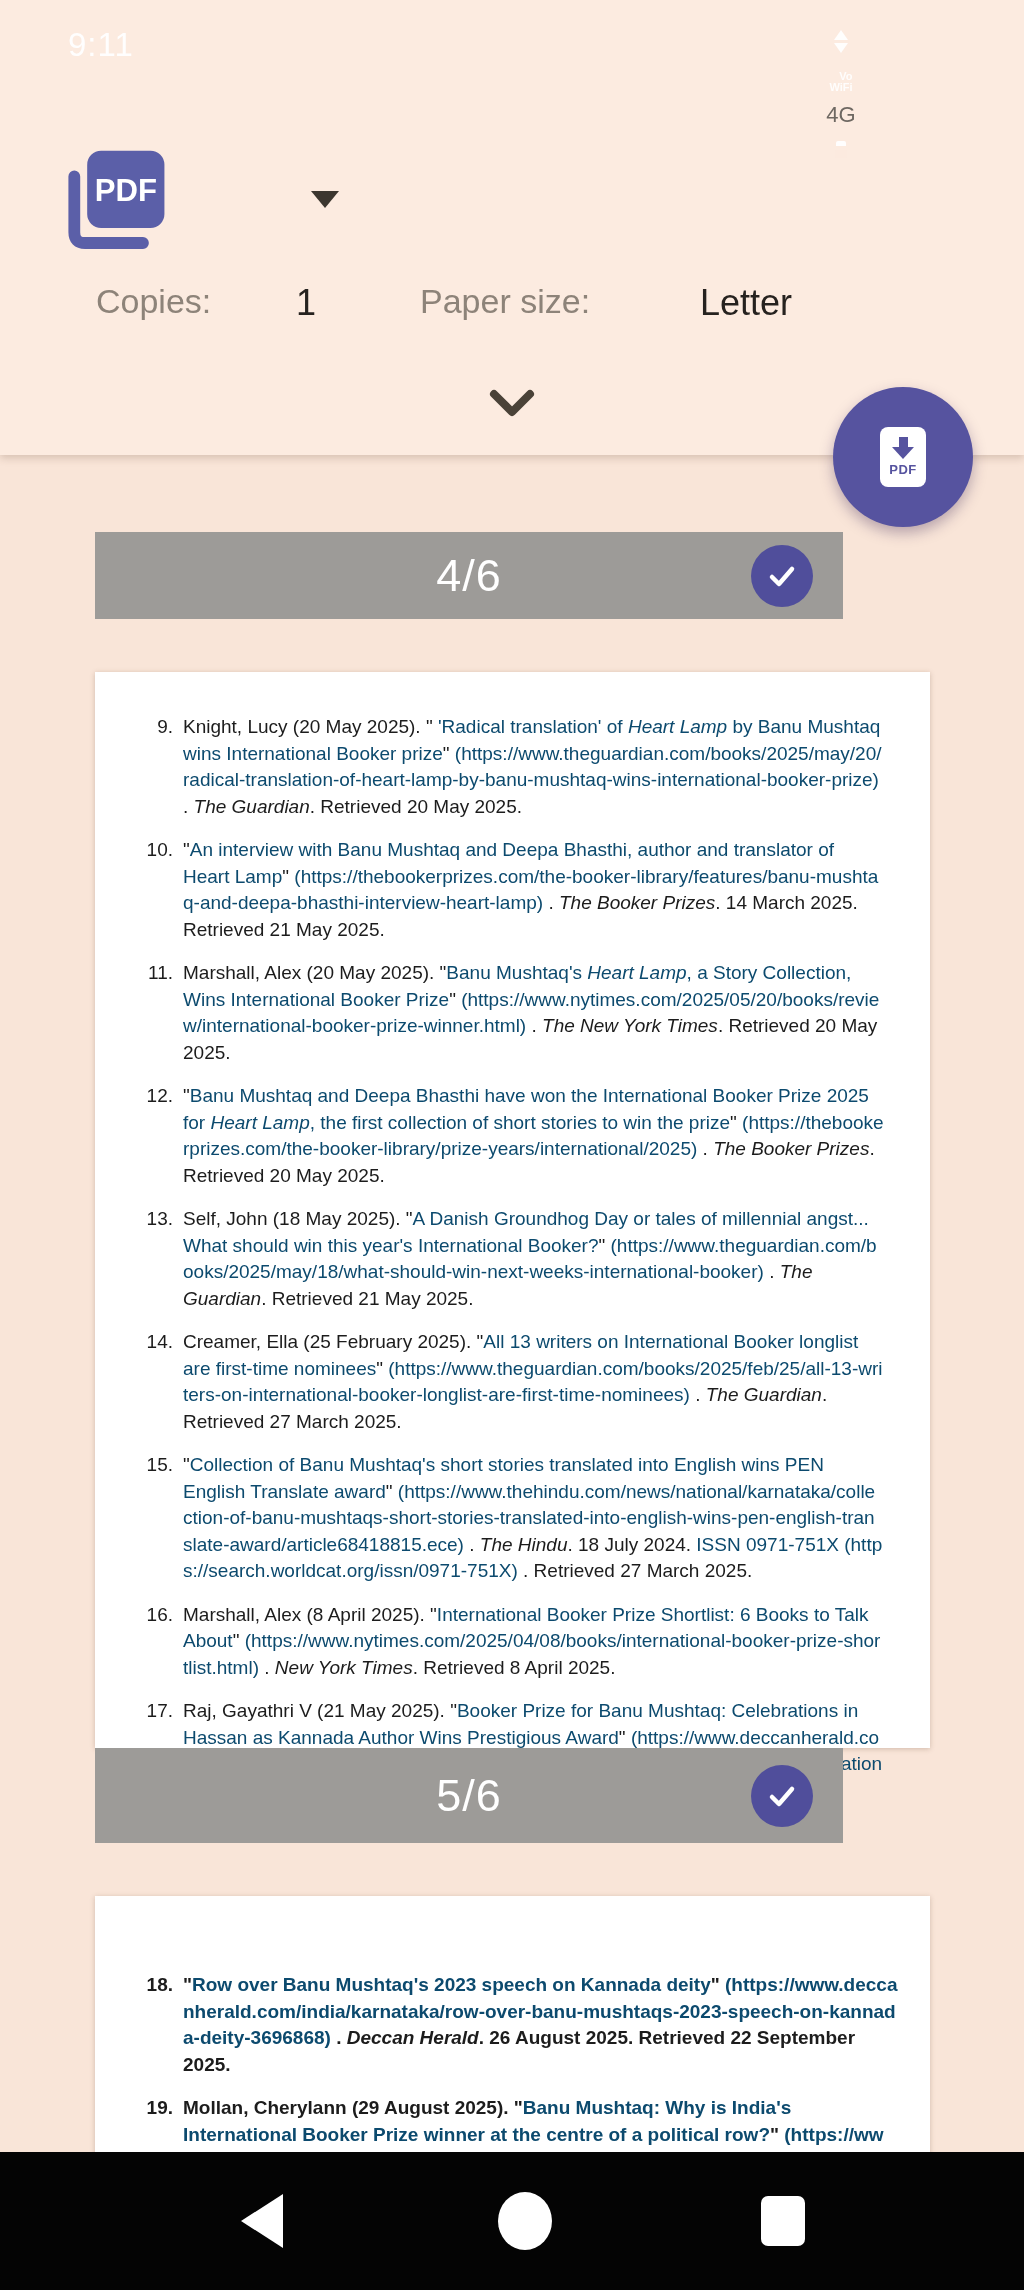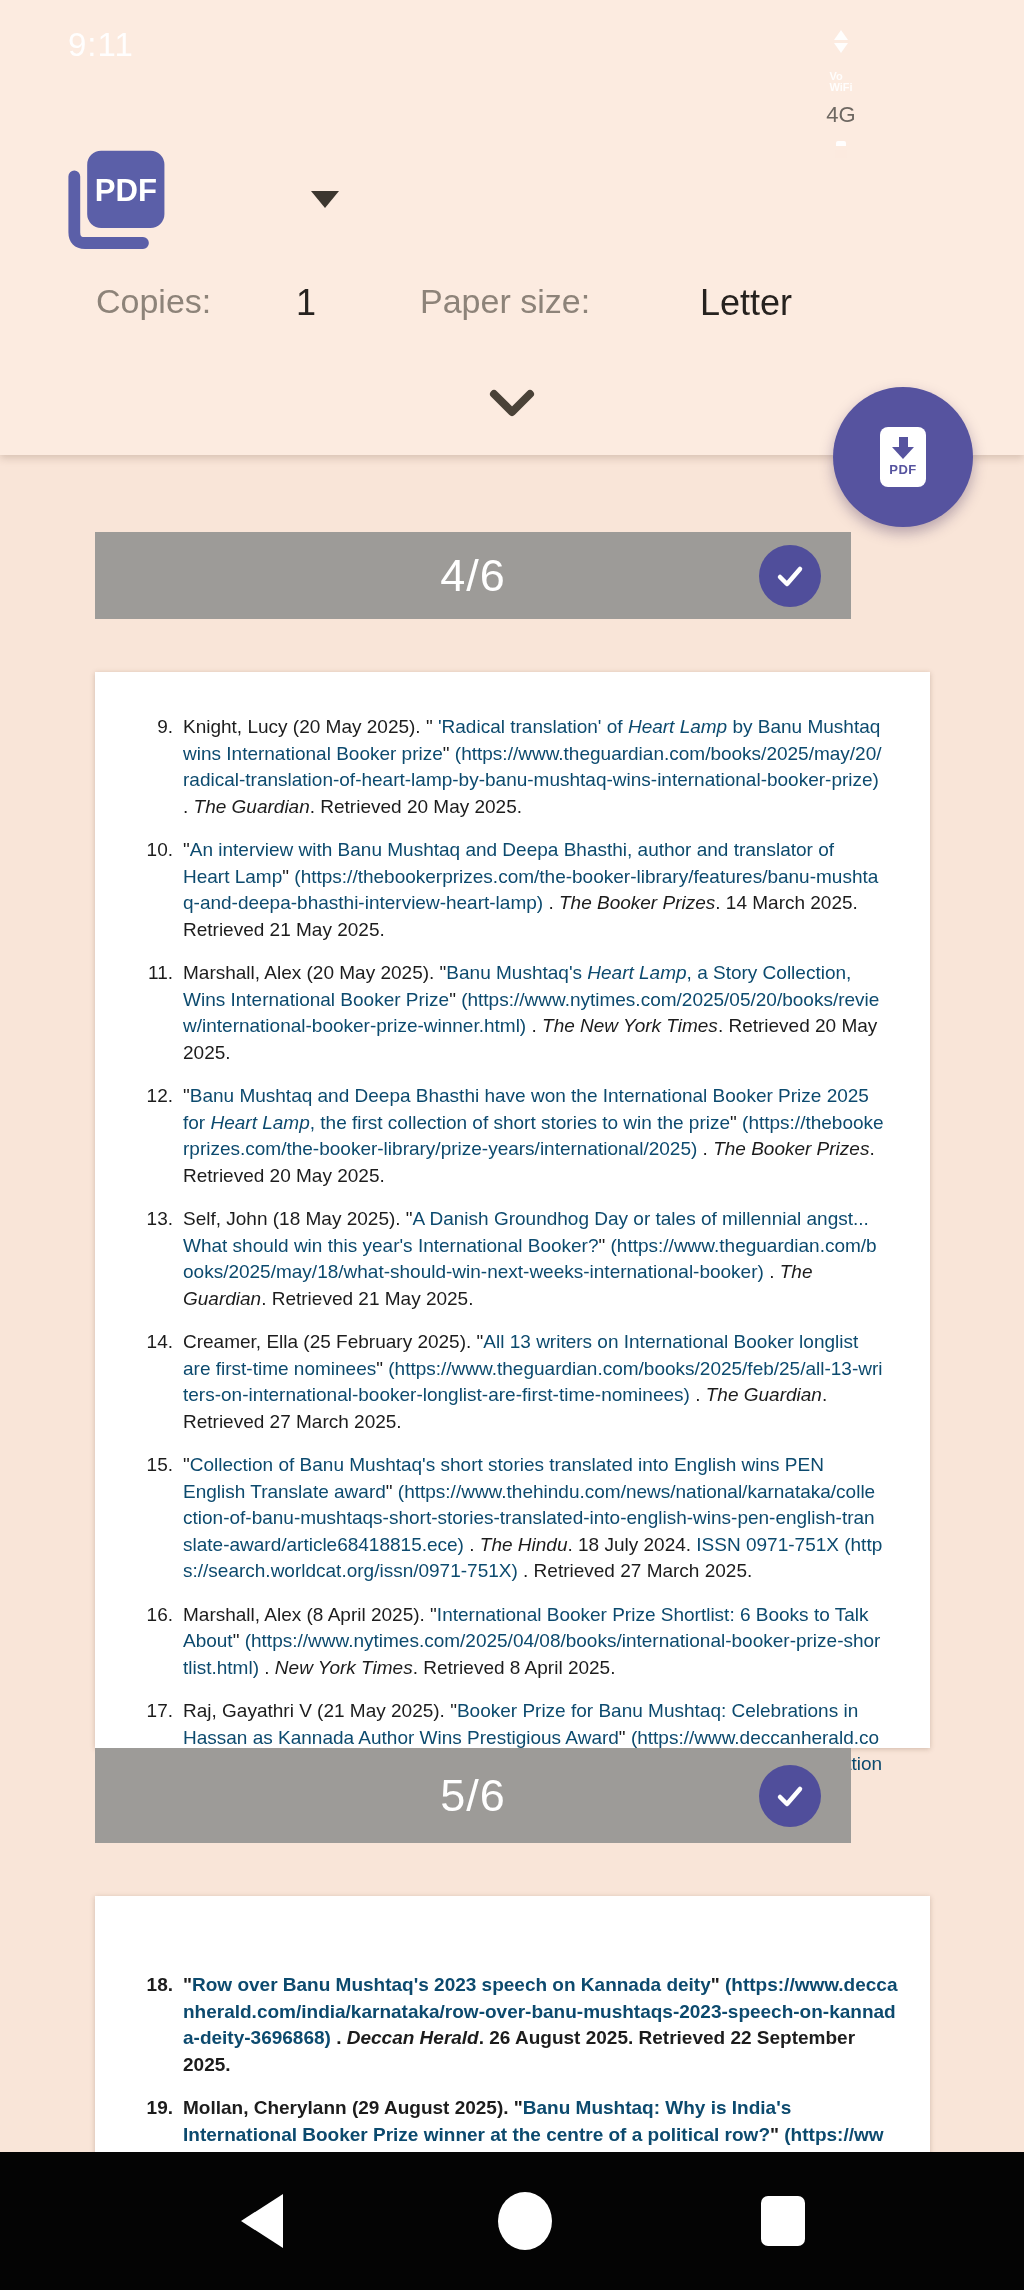--- a/index.html
+++ b/index.html
@@ -3,21 +3,21 @@
 <meta charset="utf-8">
 <style>
   html,body{margin:0;padding:0;}
   body{
     width:1024px;height:2290px;position:relative;overflow:hidden;
     background:#f9e5d8;
     font-family:"Liberation Sans", sans-serif;
     -webkit-font-smoothing:antialiased;
   }
   
-  .statusbar{position:absolute;left:0;top:0;width:918px;height:84px;z-index:6;}
+  .statusbar{position:absolute;left:0;top:0;width:918px;height:84px;z-index:6;text-align:right;}
   .clock{position:absolute;left:68px;top:26px;font-size:33px;color:rgba(255,255,255,.95);letter-spacing:1px;}
   .sicons{position:absolute;right:56px;top:30px;height:46px;display:flex;align-items:center;gap:9px;flex-direction:column;}
   .updown{display:flex;flex-direction:column;gap:3px;align-items:center;}
   .tri-up{width:0;height:0;border-left:7px solid transparent;border-right:7px solid transparent;border-bottom:10px solid rgba(255,255,255,.92);}
   .tri-dn{width:0;height:0;border-left:7px solid transparent;border-right:7px solid transparent;border-top:10px solid rgba(255,255,255,.92);}
   .vowifi{font-size:11px;line-height:11px;color:rgba(255,255,255,.9);font-weight:700;}
   .netlabel{font-size:22px;color:#6e6862;font-weight:500;}
   .sigtri{width:36px;height:32px;background:rgba(255,255,255,.95);clip-path:polygon(100% 0,100% 100%,0 100%);}
   .batt{position:relative;width:20px;height:34px;background:rgba(255,255,255,.95);border-radius:3px;}
   .batt:before{content:"";position:absolute;left:5px;top:-5px;width:10px;height:5px;background:rgba(255,255,255,.95);border-radius:2px 2px 0 0;}
@@ -35,21 +35,21 @@
   .lbl.copies{left:96px;}
   .val.copies{left:296px;}
   .lbl.paper{left:420px;}
   .val.paper{left:700px;}
   .expander{position:absolute;left:488px;top:386px;width:48px;height:34px;cursor:pointer;}
   .chev{stroke:#4a4238;stroke-width:8;fill:none;stroke-linecap:round;stroke-linejoin:round;}
   
   .pagecol-left:95px;
   .strip{position:absolute;left:95px;top:470px;width:835px;height:62px;
          background:linear-gradient(#e4e1df,#fdfdfd 75%);z-index:2;}
-  .pagebar{position:absolute;left:95px;width:748px;height:87px;background:#9d9b98;z-index:2;padding-left:8px;}
+  .pagebar{position:absolute;left:95px;width:748px;height:87px;background:#9d9b98;z-index:2;}
   .bar4{top:532px;}
   .bar5{top:1748px;height:95px;}
   .pagebar .pnum{position:absolute;left:0;right:0;top:50%;transform:translateY(-50%);
                  text-align:center;color:#fff;font-size:45px;font-weight:300;letter-spacing:1px;}
   .checkwrap{position:absolute;right:30px;top:50%;transform:translateY(-50%);
              width:62px;height:62px;border-radius:50%;background:#504e9b;display:flex;align-items:center;justify-content:center;cursor:pointer;}
   .page{position:absolute;left:95px;width:835px;background:#fff;z-index:1;
         box-shadow:0 1px 5px rgba(90,60,40,.25);}
   .page5{top:672px;height:1076px;padding:0;box-sizing:border-box;}
   .page6{top:1896px;height:394px;}

